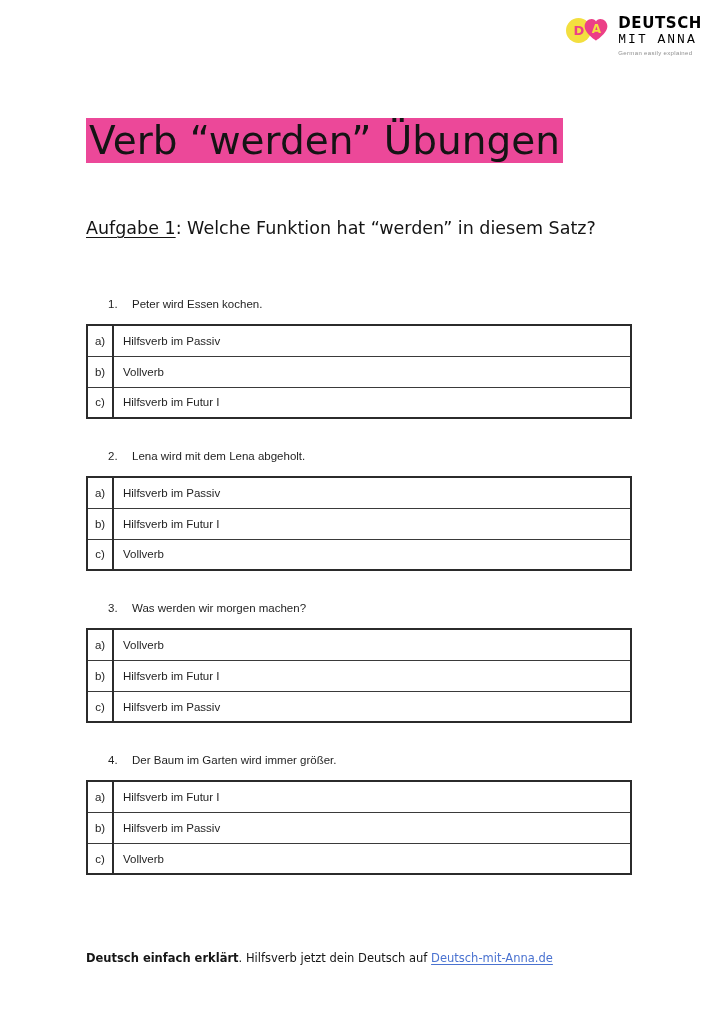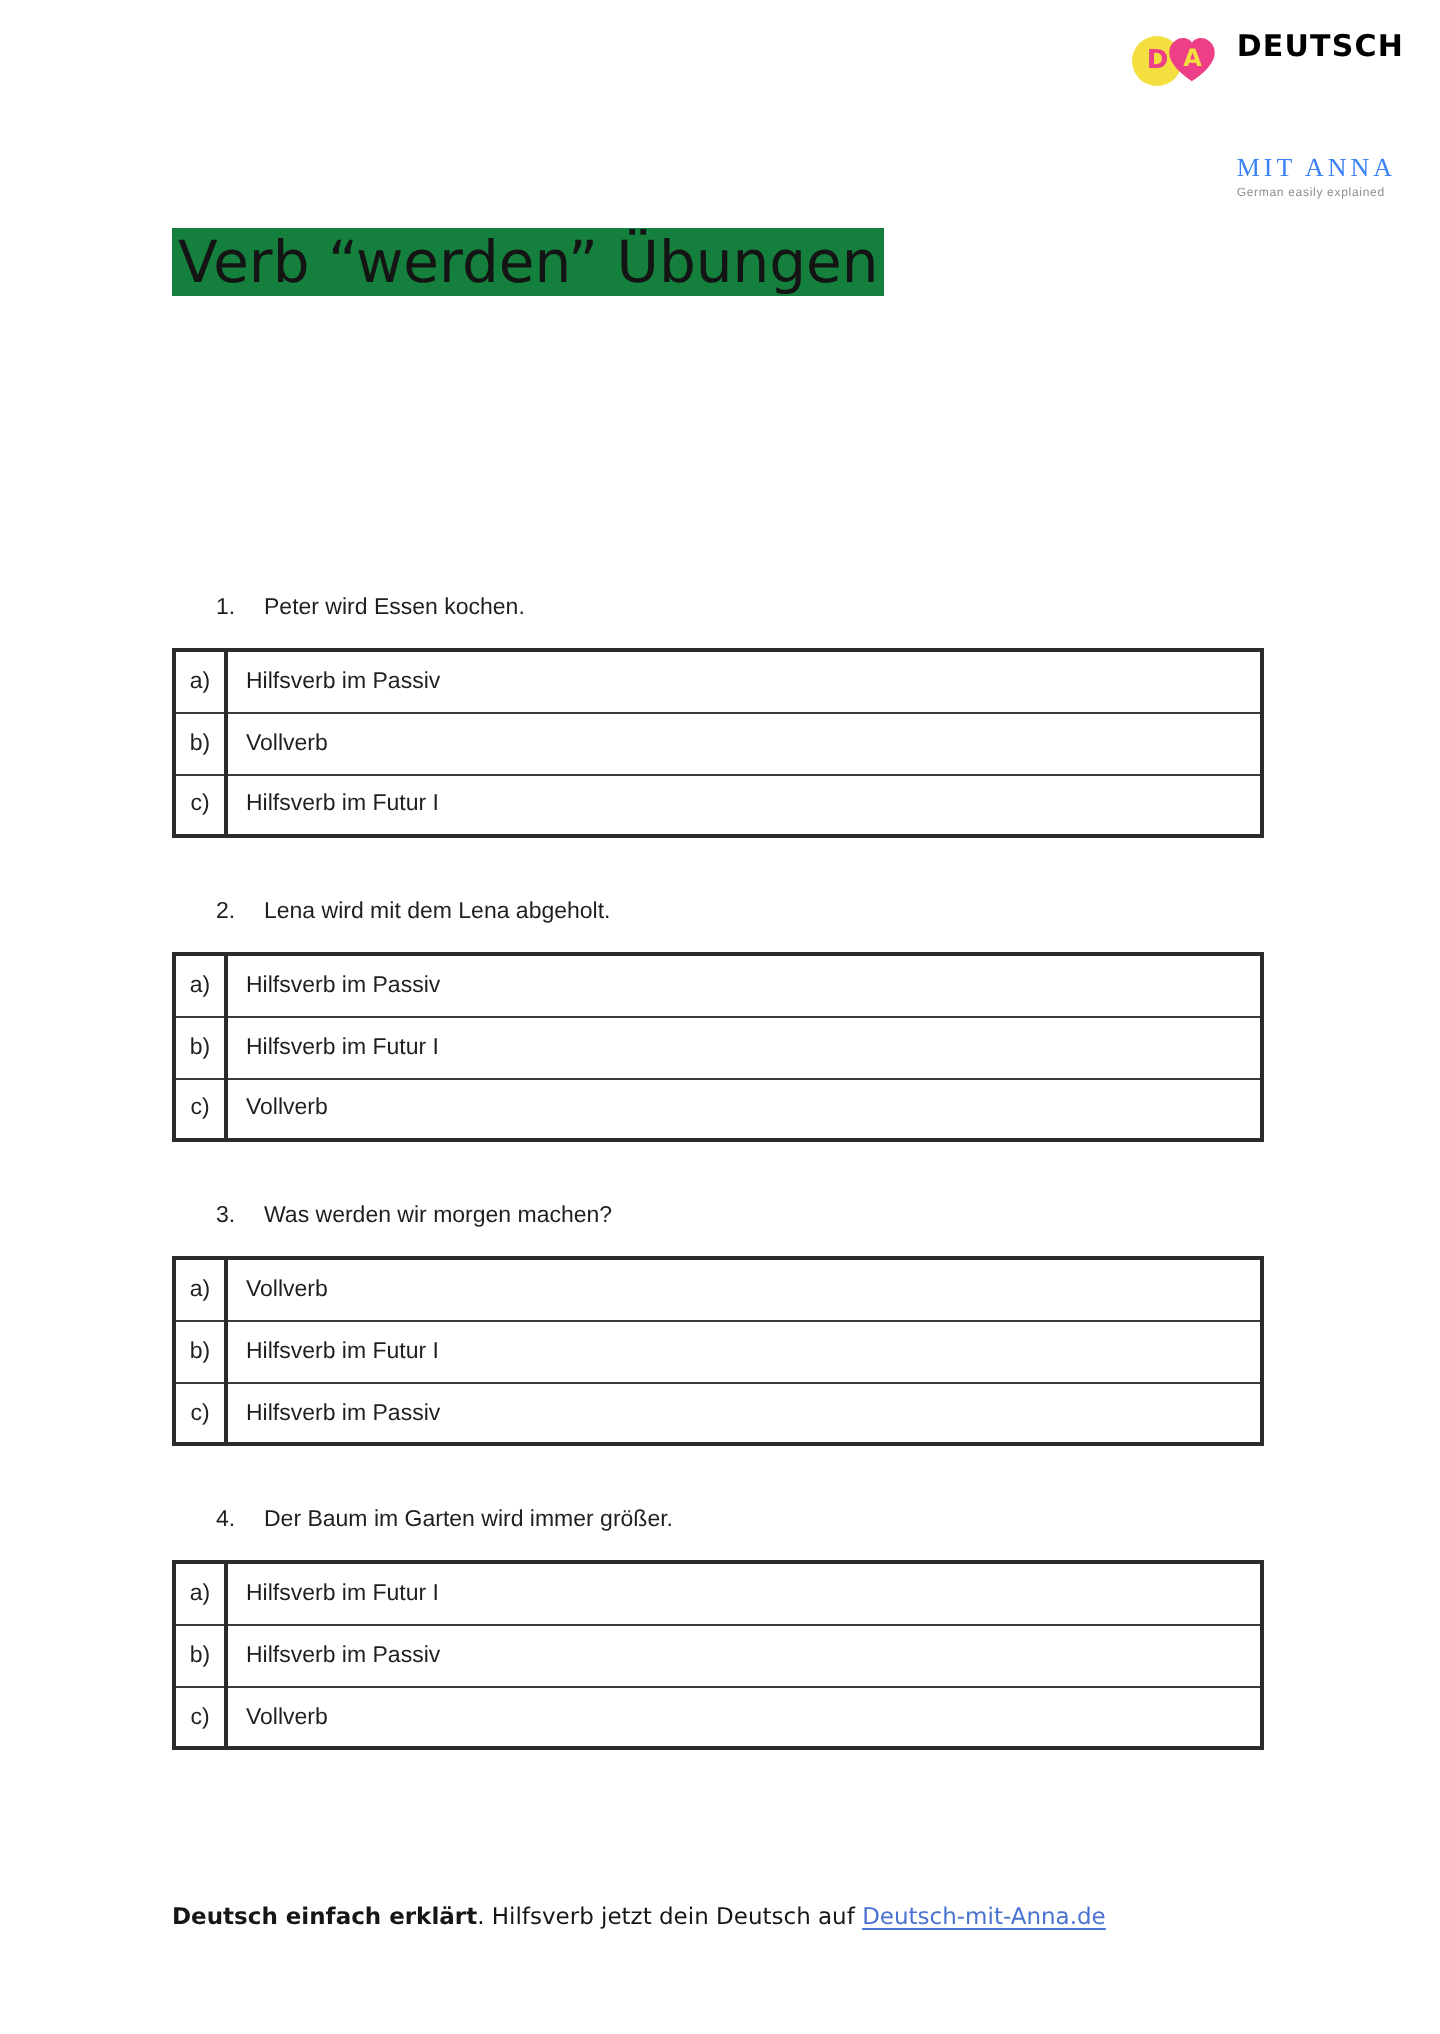--- a/index.html
+++ b/index.html
@@ -87,50 +87,49 @@
   }
   .logo-line1 {
     font-family: "DejaVu Sans", sans-serif;
     font-size: 15px;
     font-weight: 700;
     letter-spacing: 0.6px;
     color: #000000;
     line-height: 1.05;
   }
   .logo-line2 {
-    font-family: Liberation Serif, serif;
+    font-family: Liberation Mono, monospace;
     font-size: 13px;
     font-weight: 400;
     letter-spacing: 2.0px;
-    color: #3b82f6;
+    color: #000000;
     line-height: 1.25;
-    margin-top: 44px;
   }
   .logo-tagline {
     font-family: "Liberation Sans", sans-serif;
     font-size: 6px;
     letter-spacing: 0.35px;
     color: #8d8d8d;
     line-height: 1.4;
     margin-top: 1px;
   }
 
   
   .title-wrap {
     position: absolute;
     left: 86px;
     top: 107px;
   }
   .title {
     display: inline;
     font-family: "DejaVu Sans", sans-serif;
-    font-size: 29px;
+    font-size: 39px;
     font-weight: 400;
     color: #141414;
-    background: #15803d;
+    background: #ec4899;
     line-height: 1.72;
     padding: 0 3px;
     box-decoration-break: clone;
     -webkit-box-decoration-break: clone;
   }
 
   
   .task {
     position: absolute;
     left: 86px;
@@ -245,20 +244,23 @@
       <div class="logo-line1">DEUTSCH</div>
       <div class="logo-line2">MIT ANNA</div>
       <div class="logo-tagline">German easily explained</div>
     </div>
   </div>
 
   <div class="title-wrap">
     <span class="title">Verb “werden” Übungen</span>
   </div>
 
+  <div class="task">
+    <u>Aufgabe 1</u><span>: Welche Funktion hat “werden” in diesem Satz?</span>
+  </div>
 
   <div class="questions" id="questions-container">
       <div class="qblock">
         <div class="qline">
           <span class="qnum">1.</span>
           <span class="qtext">Peter wird Essen kochen.</span>
         </div>
         <table class="opt-table">
           <tbody>
             <tr>

